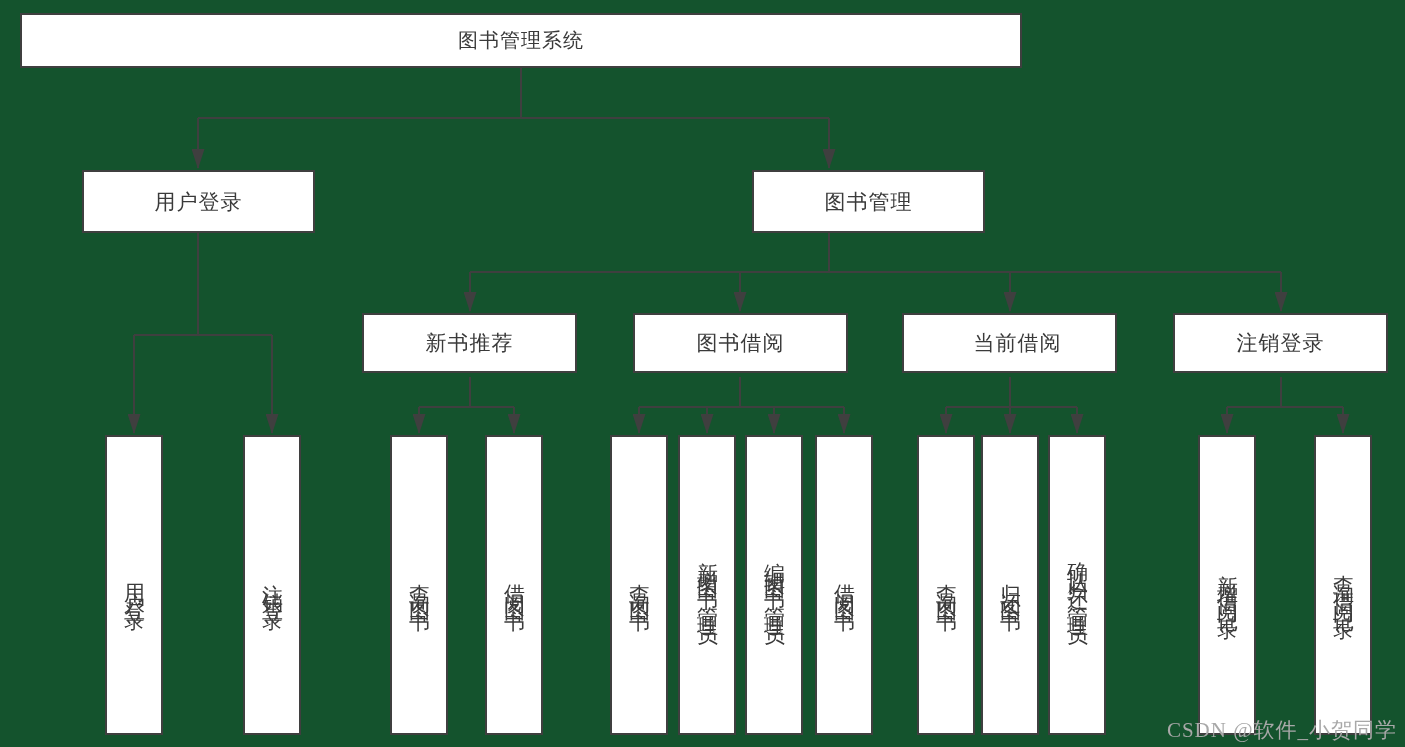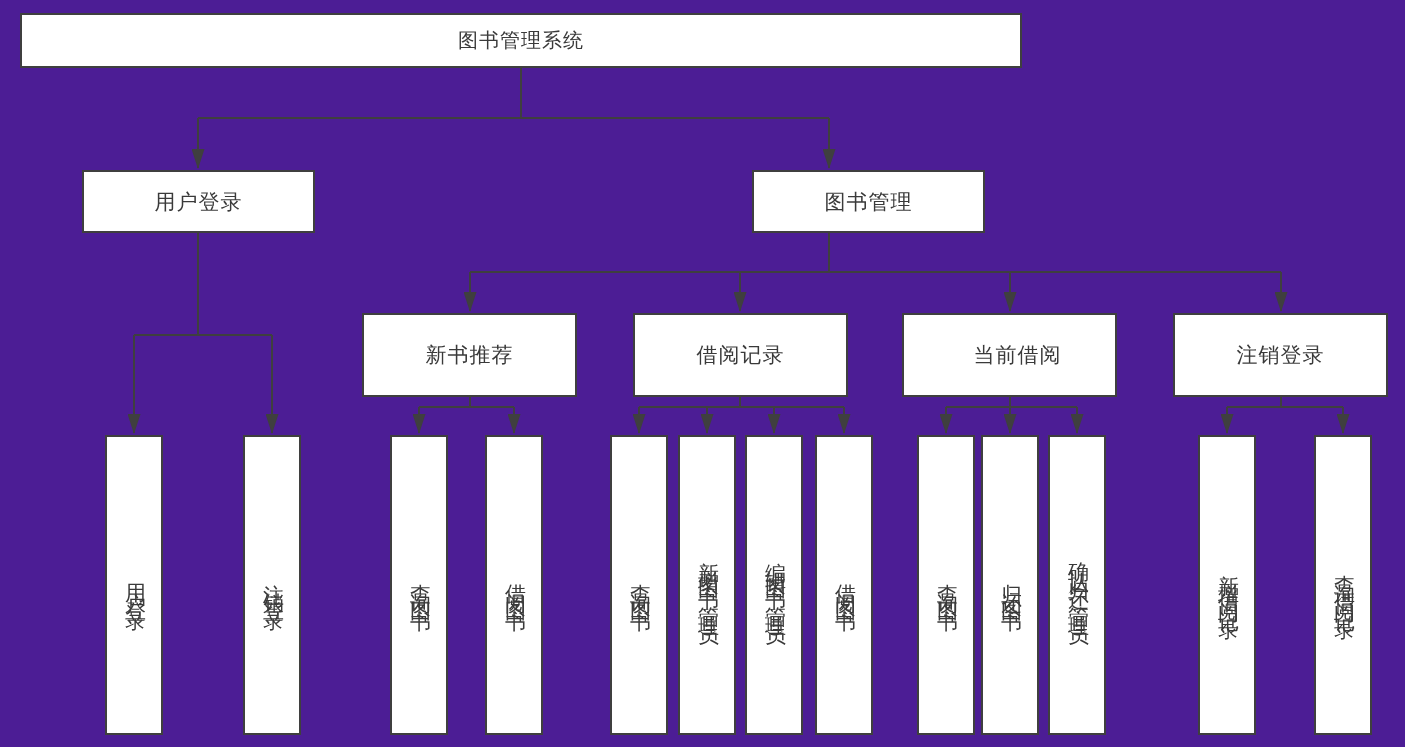--- a/index.html
+++ b/index.html
@@ -1,29 +1,29 @@
 <!DOCTYPE html>
 <html><head>
 <meta charset="utf-8">
 <style>
   html,body{margin:0;padding:0;background:#ffffff;}
   #canvas{
-    position:relative;width:1405px;height:747px;background:#4c1d95;overflow:hidden;
-    font-family:Liberation Mono, monospace;
+    position:relative;width:1405px;height:747px;background:#14532d;overflow:hidden;
+    font-family:Liberation Serif, serif;
   }
   #wires{position:absolute;left:0;top:0;width:1405px;height:747px;}
   .hbox{
     position:absolute;box-sizing:border-box;background:#ffffff;
     border:2px solid #3f3f3f;display:flex;align-items:center;justify-content:center;
     font-size:21px;color:#3a3a3a;letter-spacing:1px;white-space:nowrap;
   }
   .root{left:20px;top:13px;width:1002px;height:55px;font-size:20px;}
   .l2{top:170px;width:233px;height:63px;}
   .l2.a{left:82px;} .l2.b{left:752px;}
-  .l3{top:313px;width:215px;height:84px;}
+  .l3{top:313px;width:215px;height:60px;}
   .l3.c1{left:362px;} .l3.c2{left:633px;} .l3.c3{left:902px;padding-left:16px;} .l3.c4{left:1173px;}
   .leaf{
     position:absolute;top:435px;width:58px;height:300px;box-sizing:border-box;
     background:#ffffff;border:2px solid #3f3f3f;
     display:flex;align-items:center;justify-content:center;
   }
   .leaf span{
     writing-mode:vertical-rl;text-orientation:mixed;
     font-size:21px;line-height:1;letter-spacing:9px;color:#3a3a3a;
   }
@@ -81,21 +81,21 @@
       <line x1="1343" y1="407" x2="1343" y2="433" marker-end="url(#arr)"></line>
     </g>
   </svg>
 
   <div class="hbox root">图书管理系统</div>
 
   <div class="hbox l2 a">用户登录</div>
   <div class="hbox l2 b">图书管理</div>
 
   <div class="hbox l3 c1">新书推荐</div>
-  <div class="hbox l3 c2">借阅记录</div>
+  <div class="hbox l3 c2">图书借阅</div>
   <div class="hbox l3 c3">当前借阅</div>
   <div class="hbox l3 c4">注销登录</div>
 
   <div class="leaf x1">
     <span>用户登录</span>
   </div>
   <div class="leaf x2">
     <span>注销登录</span>
   </div>
   <div class="leaf x3">
@@ -125,13 +125,14 @@
   <div class="leaf x11">
     <span>确认归还（管理员）</span>
   </div>
   <div class="leaf x12">
     <span>新增借阅记录</span>
   </div>
   <div class="leaf x13">
     <span>查询借阅记录</span>
   </div>
 
+  <div class="watermark">CSDN @软件_小贺同学</div>
 </div>
 
 </body></html>

